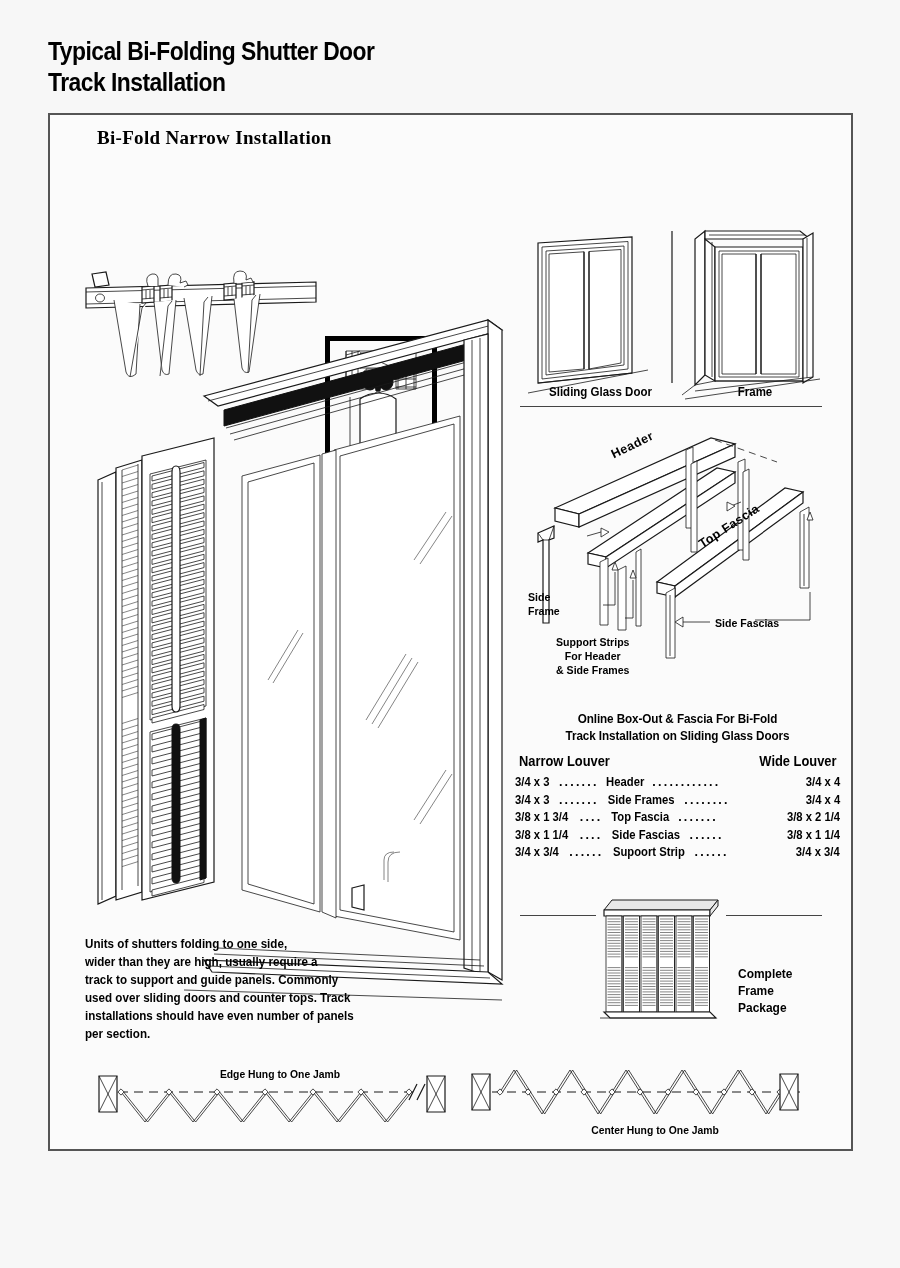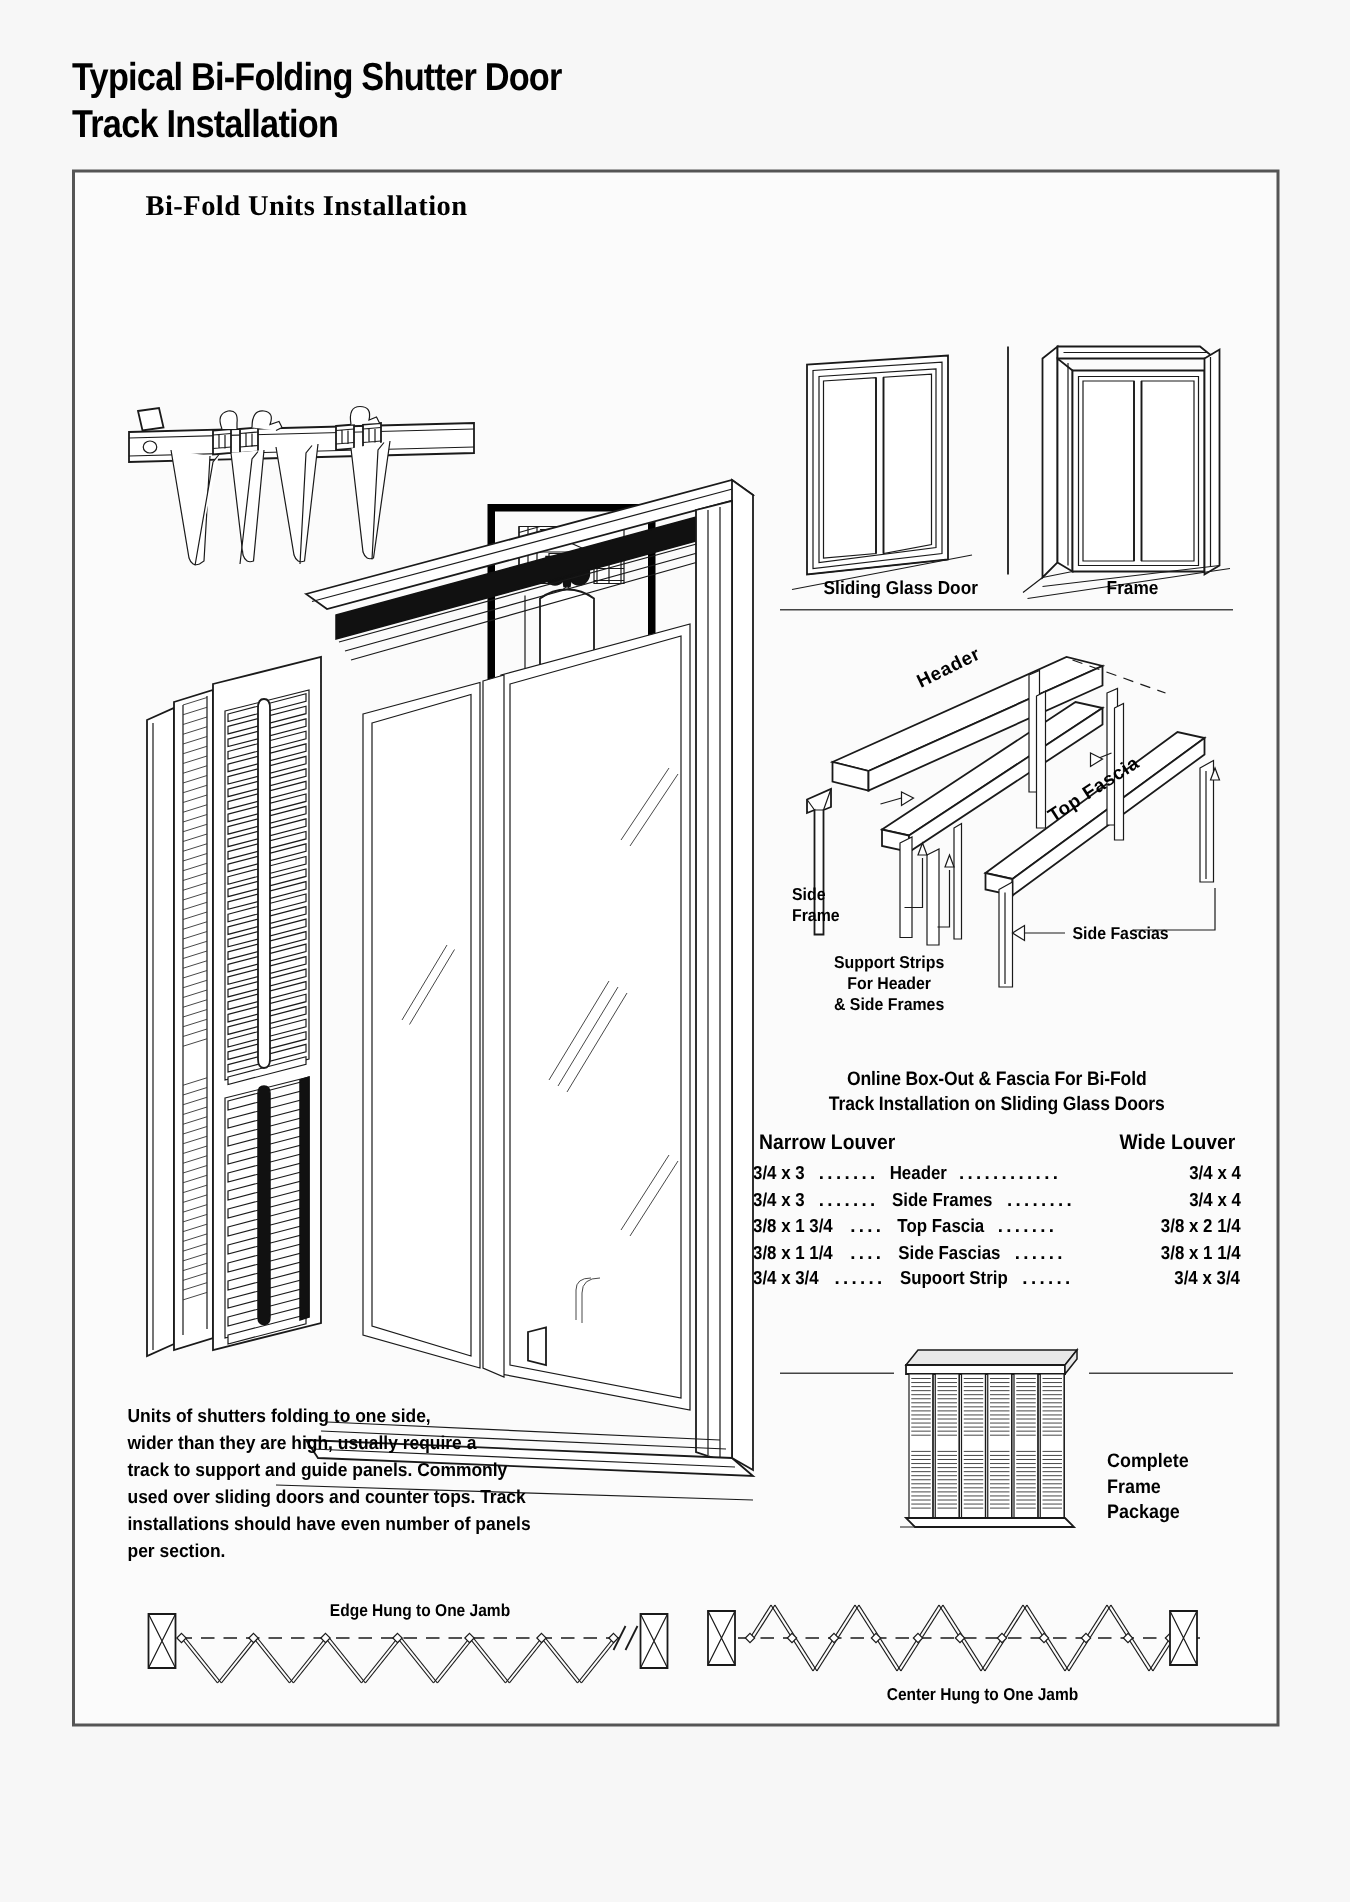--- a/index.html
+++ b/index.html
@@ -62,21 +62,21 @@
     transform:scaleX(0.92);transform-origin:left top;
     white-space:pre-line;line-height:14px;
   }
   .lbl.ctr{transform-origin:center top;}
 
   
   .rule{position:absolute;height:0;border-top:1.6px solid #444;}
   .vrule{position:absolute;width:0;border-left:1.6px solid #444;}
 
   
-  #spec-block{position:absolute;left:502px;top:710px;width:325px;}
+  #spec-block{position:absolute;left:515px;top:710px;width:325px;}
   #spec-title{
     font-weight:bold;font-size:13px;line-height:17px;text-align:center;
     transform:scaleX(0.9);transform-origin:center top;
     white-space:pre-line;letter-spacing:-0.1px;
   }
   #spec-colheads{
     display:flex;justify-content:space-between;
     margin-top:9px;font-weight:bold;font-size:14px;
   }
   #spec-colheads span{transform:scaleX(0.92);display:inline-block;}
@@ -116,21 +116,21 @@
 </head>
 <body>
 
 <div class="page">
 
   <div id="doc-title">Typical Bi-Folding Shutter Door
 Track Installation</div>
 
   <div id="sheet-frame"></div>
 
-  <div id="panel-heading">Bi-Fold Units Installation</div>
+  <div id="panel-heading">Bi-Fold Narrow Installation</div>
 
   <svg class="art" style="left:520px;top:225px;" width="325" height="180" viewBox="0 0 325 180">
 
     <g>
       <path class="fw" d="M18 158 L18 18 L112 12 L112 148 Z"></path>
       <path class="ln-thin" d="M22 154 L22 22 L108 16.5 L108 144 Z"></path>
       <path class="ln-thin" d="M26 150 L26 26 L104 21 L104 140 Z"></path>
       <path class="fw-thin" d="M29 147 L29 29 L64 26.8 L64 144 Z"></path>
       <path class="fw-thin" d="M69 144 L69 26.5 L101 24.5 L101 138 Z"></path>
       <path class="ln" d="M64 144 L64 26.8 M69 144 L69 26.5"></path>

